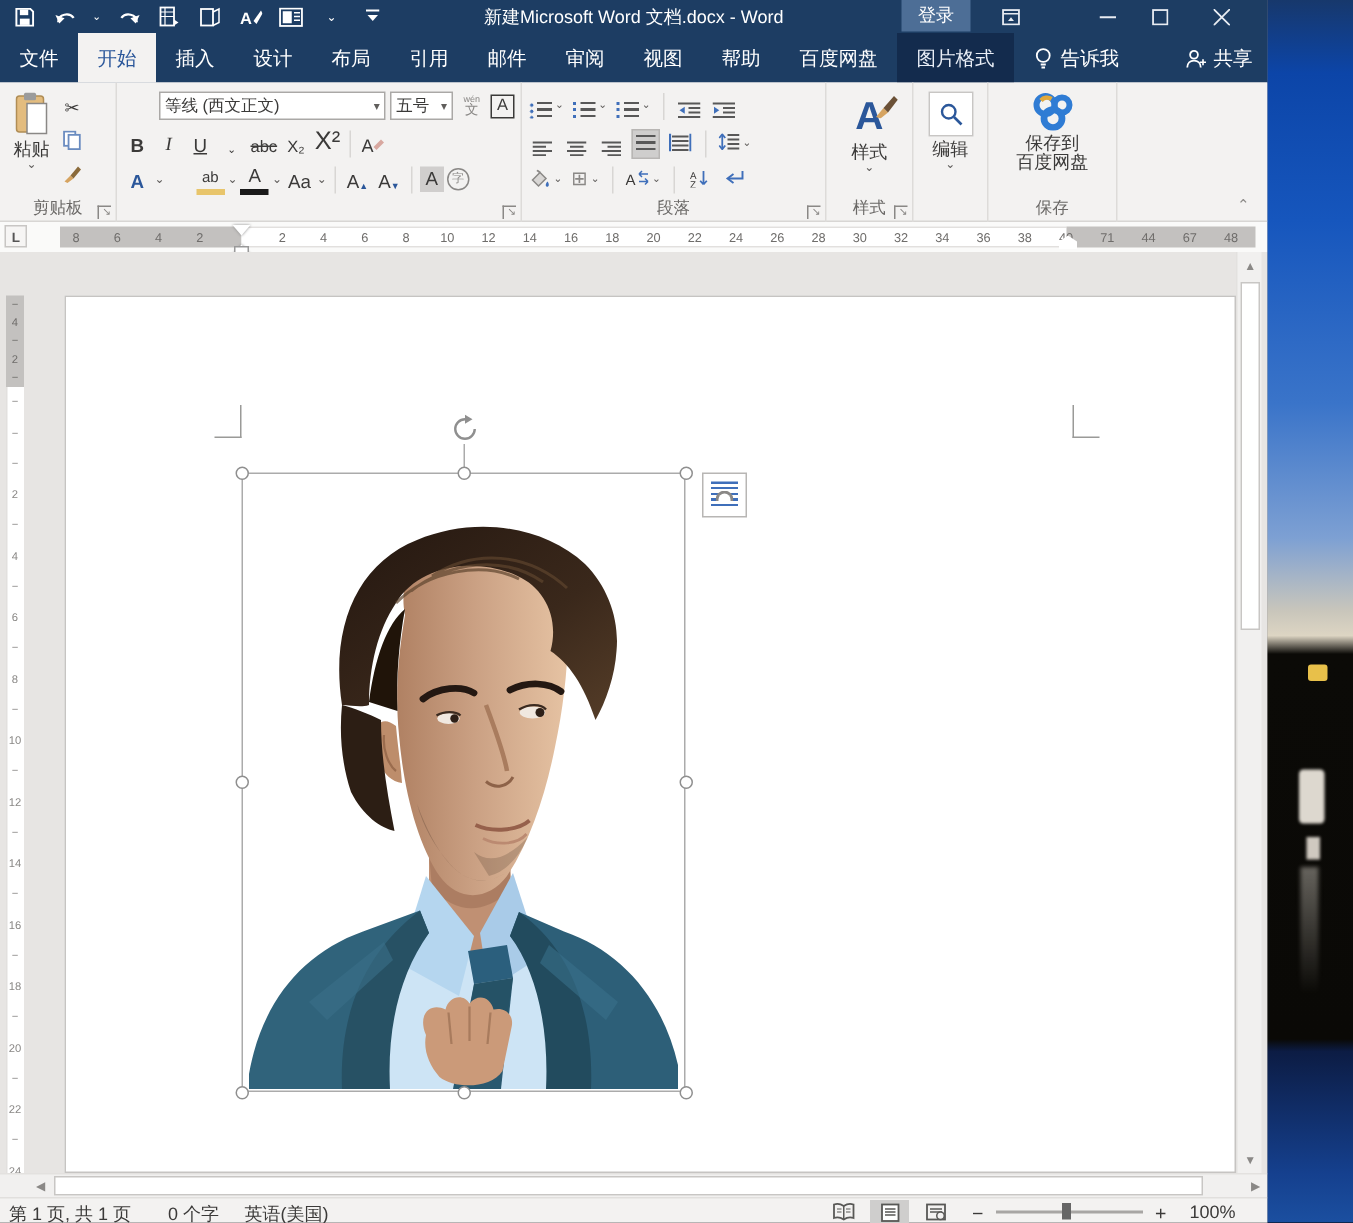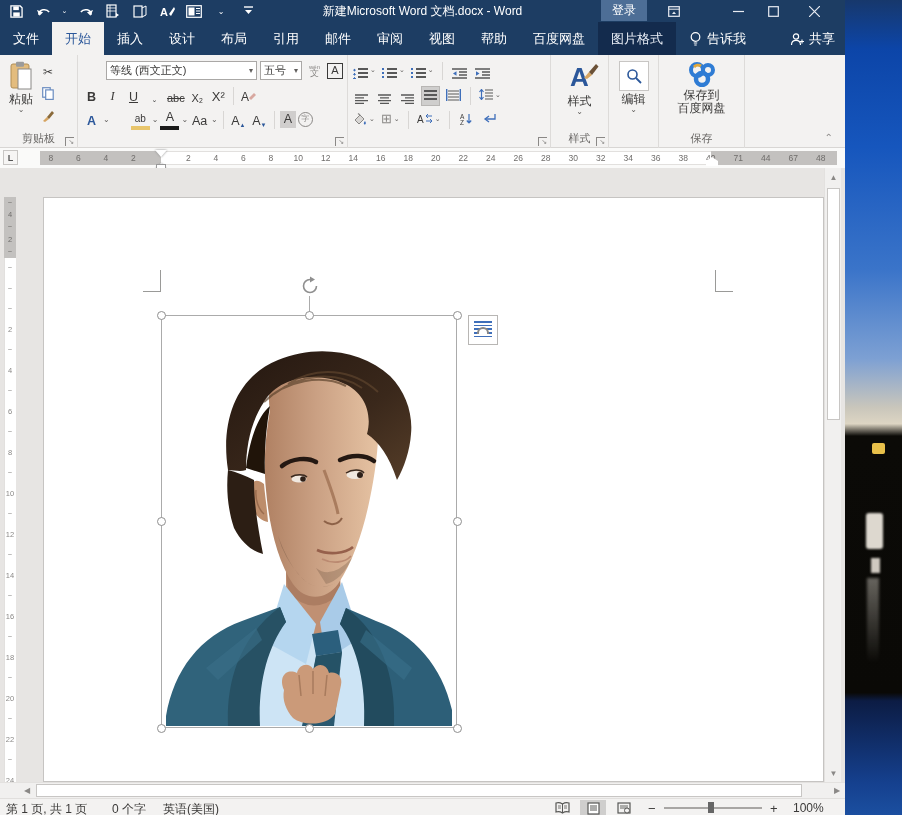--- a/index.html
+++ b/index.html
@@ -284,21 +284,21 @@
       </div>
       <div class="row" style="gap:2px;margin-top:2px;">
         <span class="tbtn" style="font-weight:bold;">B</span>
         <span class="tbtn" style="font-style:italic;font-family:'Liberation Serif',serif;">I</span>
         <span class="tbtn" style="text-decoration:underline;">
               <span>U</span>
             </span>
         <span class="tbtn drop" style="font-size:7px;">⌄</span>
         <span class="tbtn" style="text-decoration:line-through;font-size:11px;">abc</span>
         <span class="tbtn" style="font-size:11px;">X₂</span>
-        <span class="tbtn" style="font-size:13px;">X²</span>
+        <span class="tbtn" style="font-size:17px;">X²</span>
         <span class="sep-v"></span>
         <span class="tbtn">
               <svg width="15" height="14" viewBox="0 0 15 14">
                 <text x="0" y="11" font-size="12" fill="#3b3a39" font-family="Liberation Sans,sans-serif">A</text>
                 <path d="M8 8 L13 3 L15 5 L10 10 Z" fill="#d8a8a0"></path>
               </svg>
             </span>
       </div>
       <div class="row" style="gap:2px;margin-top:1px;">
         <span class="tbtn" style="color:#2b579a;font-weight:bold;">A</span>
@@ -433,20 +433,21 @@
                 <path d="M9 1v9M9 10l-2.2-2.5M9 10l2.2-2.5" stroke="#3f6fba" stroke-width="1.2" fill="none"></path>
               </svg>
             </span>
         <span class="tbtn" style="align-items:center;">
               <svg width="13" height="11" viewBox="0 0 13 11">
                 <path d="M12 1v5H3" fill="none" stroke="#3f6fba" stroke-width="1.3"></path>
                 <path d="M6 3 L2 6 L6 9" fill="none" stroke="#3f6fba" stroke-width="1.3"></path>
               </svg>
             </span>
       </div>
+      <span class="glabel">段落</span>
       <span class="launcher">↘</span>
     </div>
 
     <div class="rgroup" style="width:58px;">
       <div class="bigbtn">
         <span style="position:relative;height:32px;display:flex;align-items:center;">
           <span style="font-size:26px;color:#2b579a;font-weight:bold;">A</span>
           <svg width="16" height="16" viewBox="0 0 16 16" style="position:absolute;right:-10px;top:2px;">
                 <path d="M1 15 L6 9 L9 12 L4 16 Z" fill="#d6a461"></path>
                 <path d="M6 9 L13 1 L15.5 3.5 L9 12 Z" fill="#6b5137"></path>

